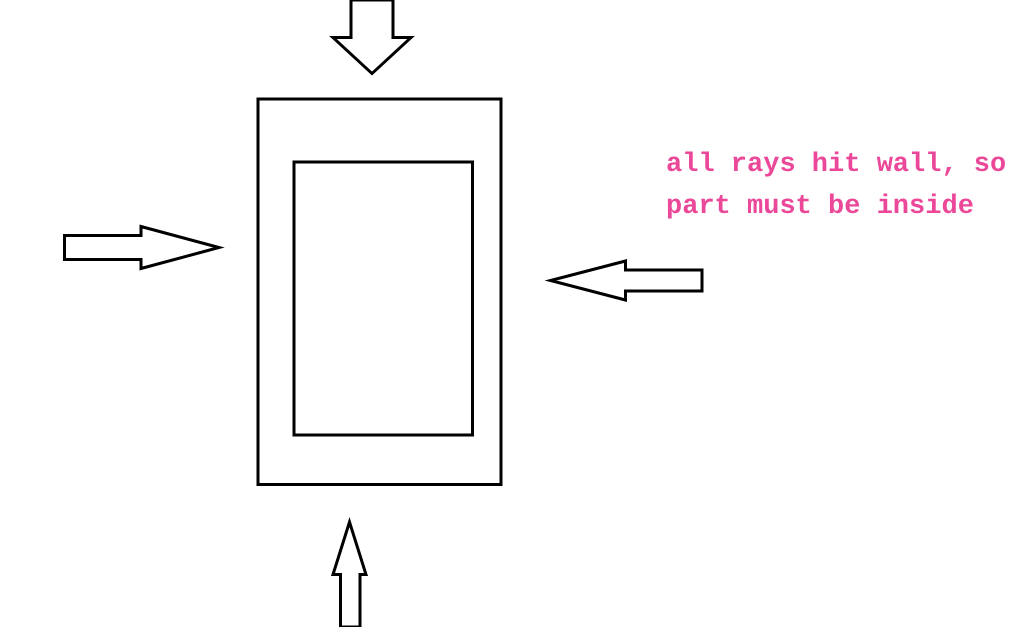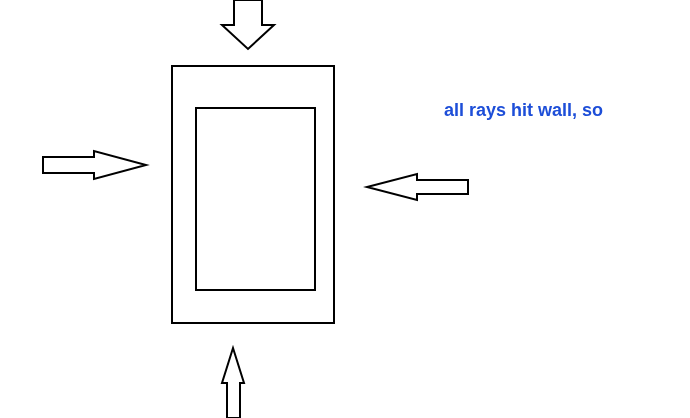--- a/index.html
+++ b/index.html
@@ -1,34 +1,35 @@
 <!DOCTYPE html>
 <html><head>
   <meta charset="utf-8">
   <style>
     html, body { margin:0; padding:0; background:#ffffff; }
     body { width:690px; height:418px; position:relative; overflow:hidden; }
     svg.canvas { position:absolute; left:0; top:0; }
     .caption {
       position:absolute; left:444px; top:96px;
-      font-family:Liberation Sans, sans-serif; font-weight:bold;
-      font-size:18px; line-height:28px; color:#1d4ed8; white-space:nowrap;
+      font-family:Liberation Mono, monospace; font-weight:bold;
+      font-size:18px; line-height:28px; color:#ec4899; white-space:nowrap;
     }
   </style>
 </head>
 <body>
 
 <svg class="canvas" width="690" height="418" viewBox="0 0 690 418">
   <rect x="172" y="66" width="162" height="257" fill="#fff" stroke="#000" stroke-width="2"></rect>
   <rect x="196" y="108" width="119" height="182" fill="#fff" stroke="#000" stroke-width="2"></rect>
 
   <polygon points="234,0 262,0 262,25 274,25 248,49 222,25 234,25" fill="#fff" stroke="#000" stroke-width="2" stroke-linejoin="miter"></polygon>
 
   <polygon points="43,157 94,157 94,151 146,165 94,179 94,173 43,173" fill="#fff" stroke="#000" stroke-width="2"></polygon>
 
   <polygon points="468,180 417,180 417,174 367,187 417,200 417,194 468,194" fill="#fff" stroke="#000" stroke-width="2"></polygon>
 
   <polygon points="227,418 227,383 222,383 233,348 244,383 240,383 240,418" fill="#fff" stroke="#000" stroke-width="2"></polygon>
 </svg>
 
 <div class="caption">
   <div>all rays hit wall, so</div>
+  <div>part must be inside</div>
 </div>
 
 </body></html>

